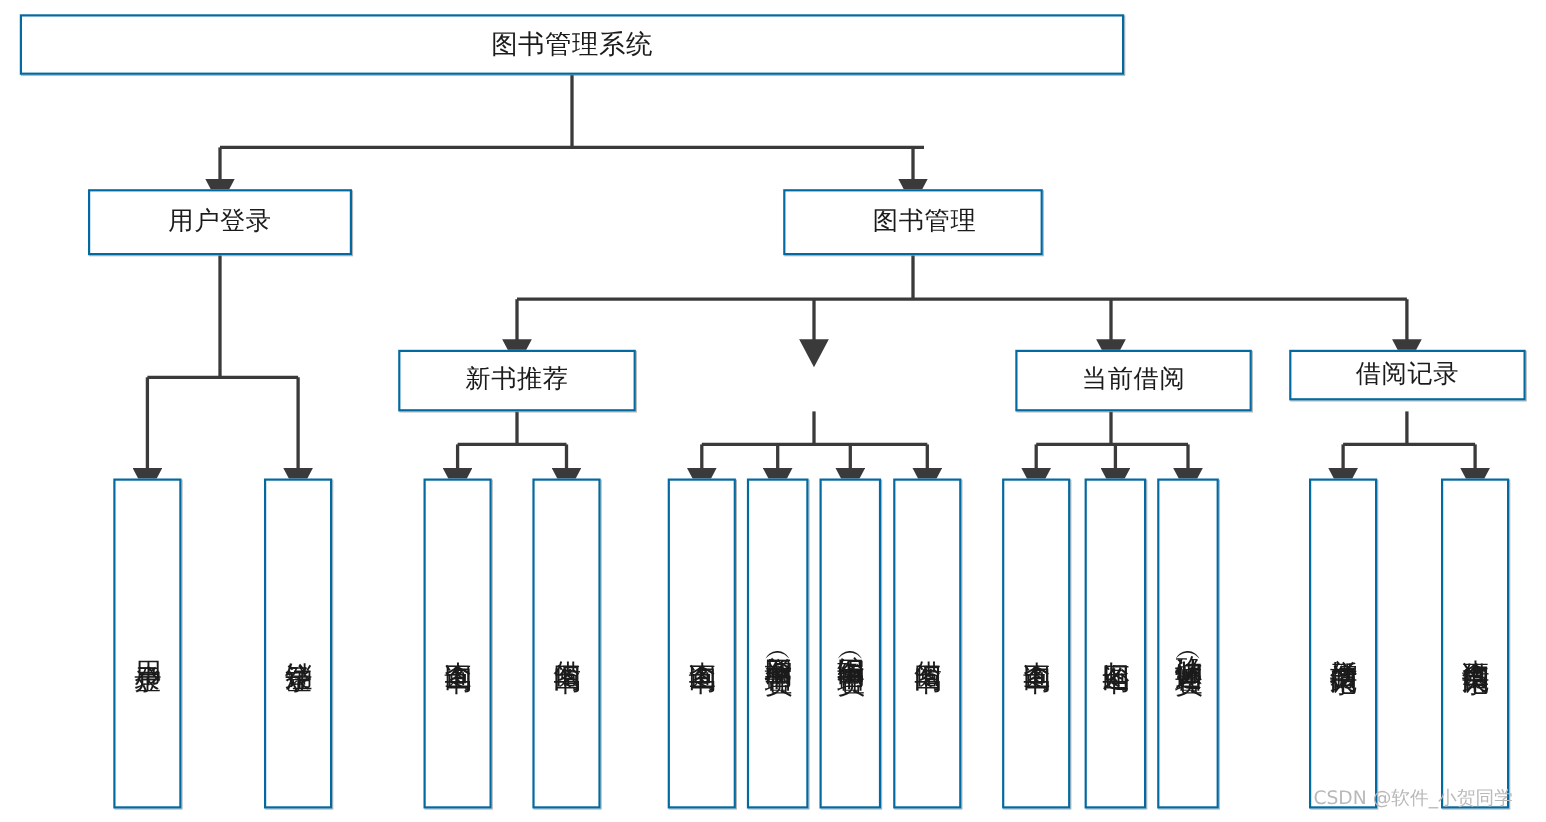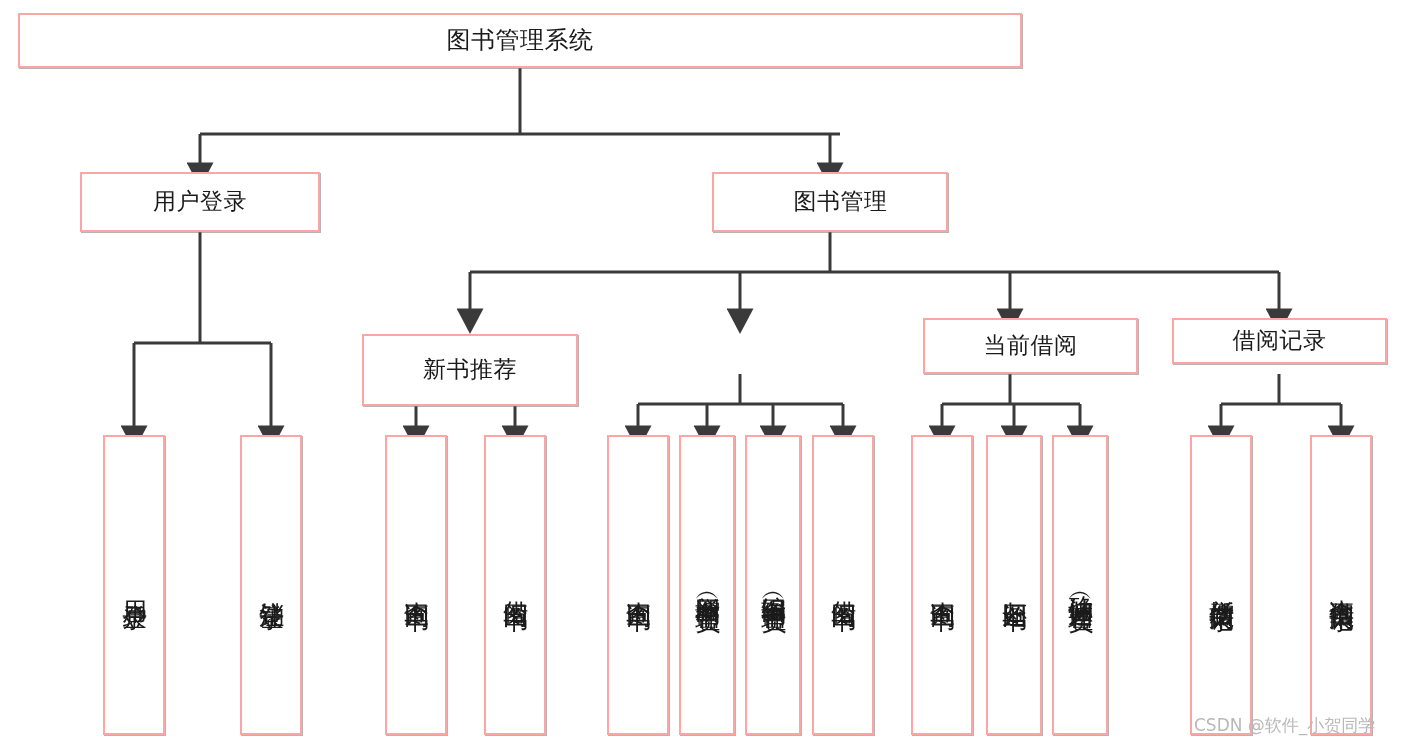--- a/index.html
+++ b/index.html
@@ -23,21 +23,21 @@
     left: 0;
     top: 0;
     width: 1405px;
     height: 747px;
     pointer-events: none;
   }
   .node {
     position: absolute;
     box-sizing: border-box;
     background: #ffffff;
-    border: 2px solid #fca5a5;
+    border: 2px solid #0369a1;
     box-shadow: 1px 1px 0 0 rgba(120,120,120,0.55);
     display: flex;
     align-items: center;
     justify-content: center;
     z-index: 2;
   }
   .node .label {
     color: #1b1b1b;
     line-height: 1.18;
     text-align: center;
@@ -147,21 +147,21 @@
     <span class="label">图书管理系统</span>
   </div>
 
   <div class="node horiz" style="left:80px; top:172px; width:240px; height:60px;">
     <span class="label">用户登录</span>
   </div>
   <div class="node horiz" style="left:712px; top:172px; width:236px; height:60px;padding-left:21px;">
     <span class="label">图书管理</span>
   </div>
 
-  <div class="node horiz" style="left:362px; top:334px; width:216px; height:72px;">
+  <div class="node horiz" style="left:362px; top:318px; width:216px; height:56px;">
     <span class="label">新书推荐</span>
   </div>
   <div class="node horiz" style="left:902px; top:318px; width:215px; height:56px;margin-left:21px;">
     <span class="label">当前借阅</span>
   </div>
   <div class="node horiz" style="left:1172px; top:318px; width:215px; height:46px;">
     <span class="label">借阅记录</span>
   </div>
 
   <div class="node vert" style="left:103px; top:435px; width:62px; height:300px;">

